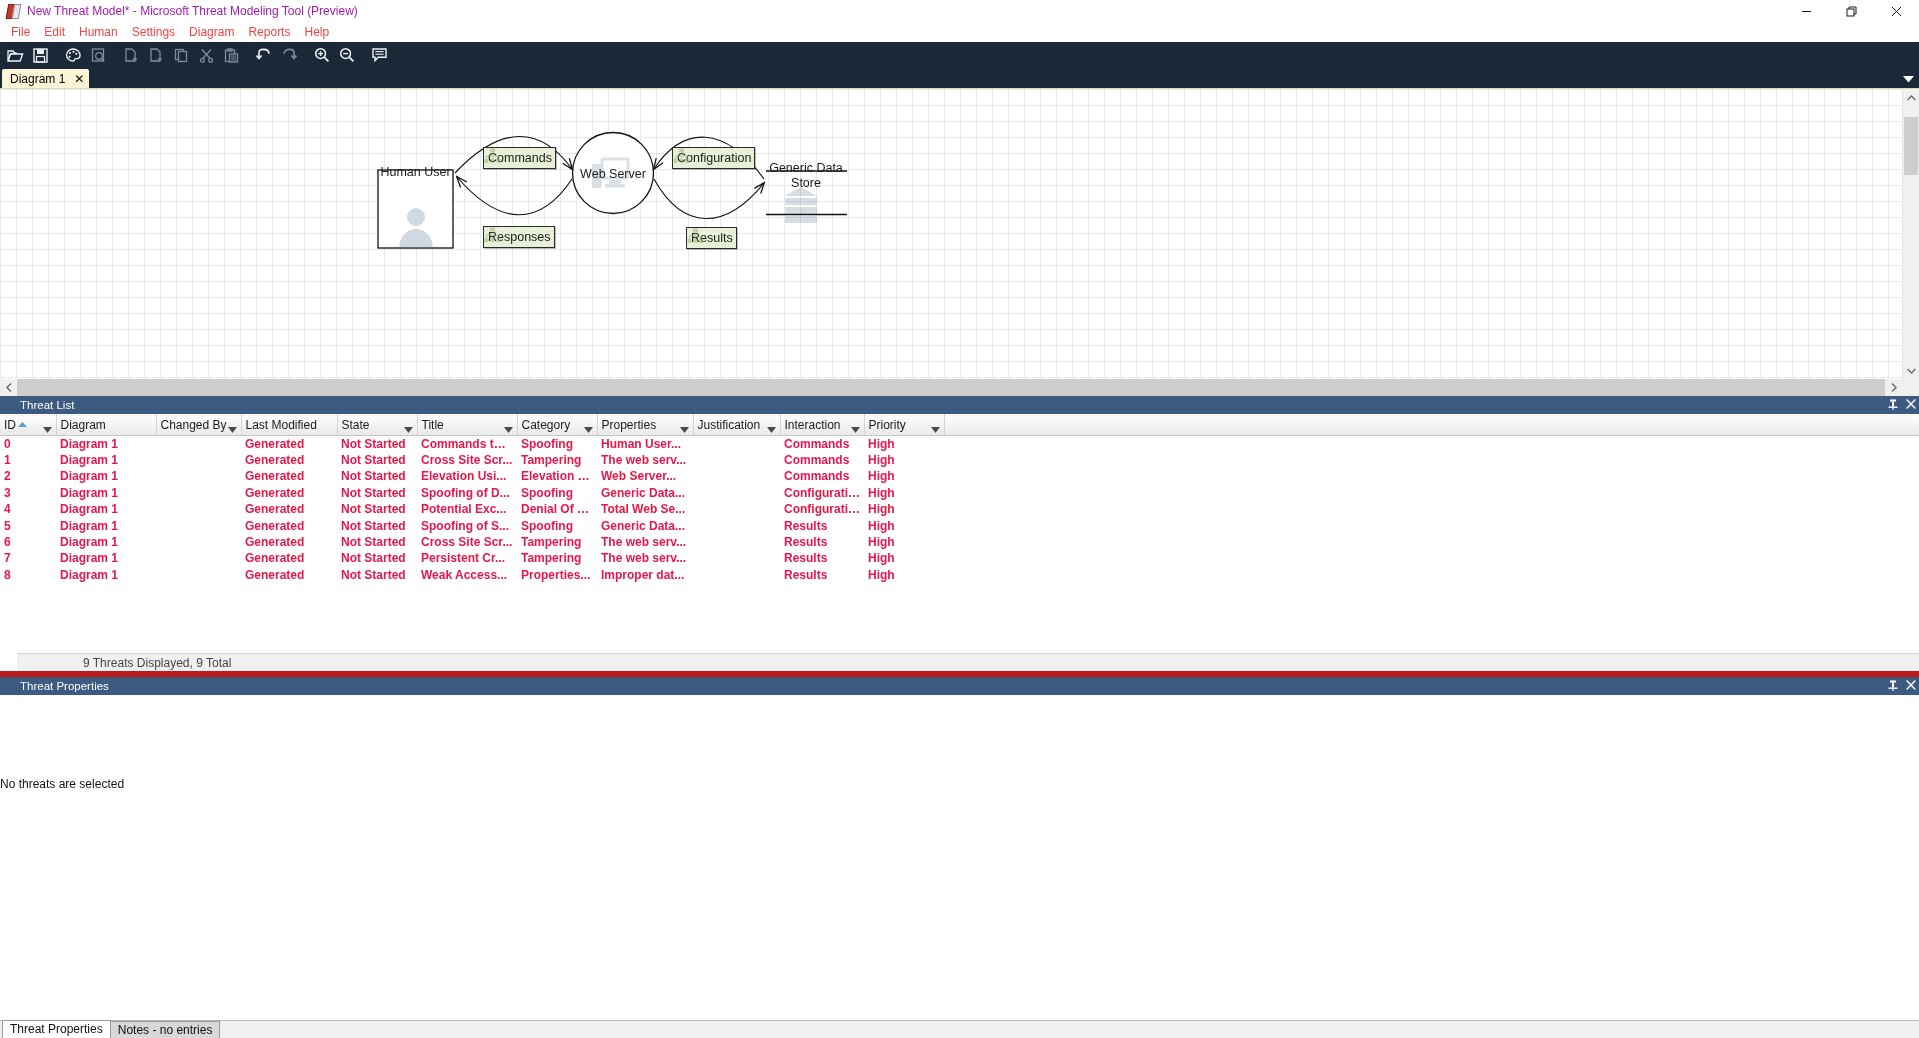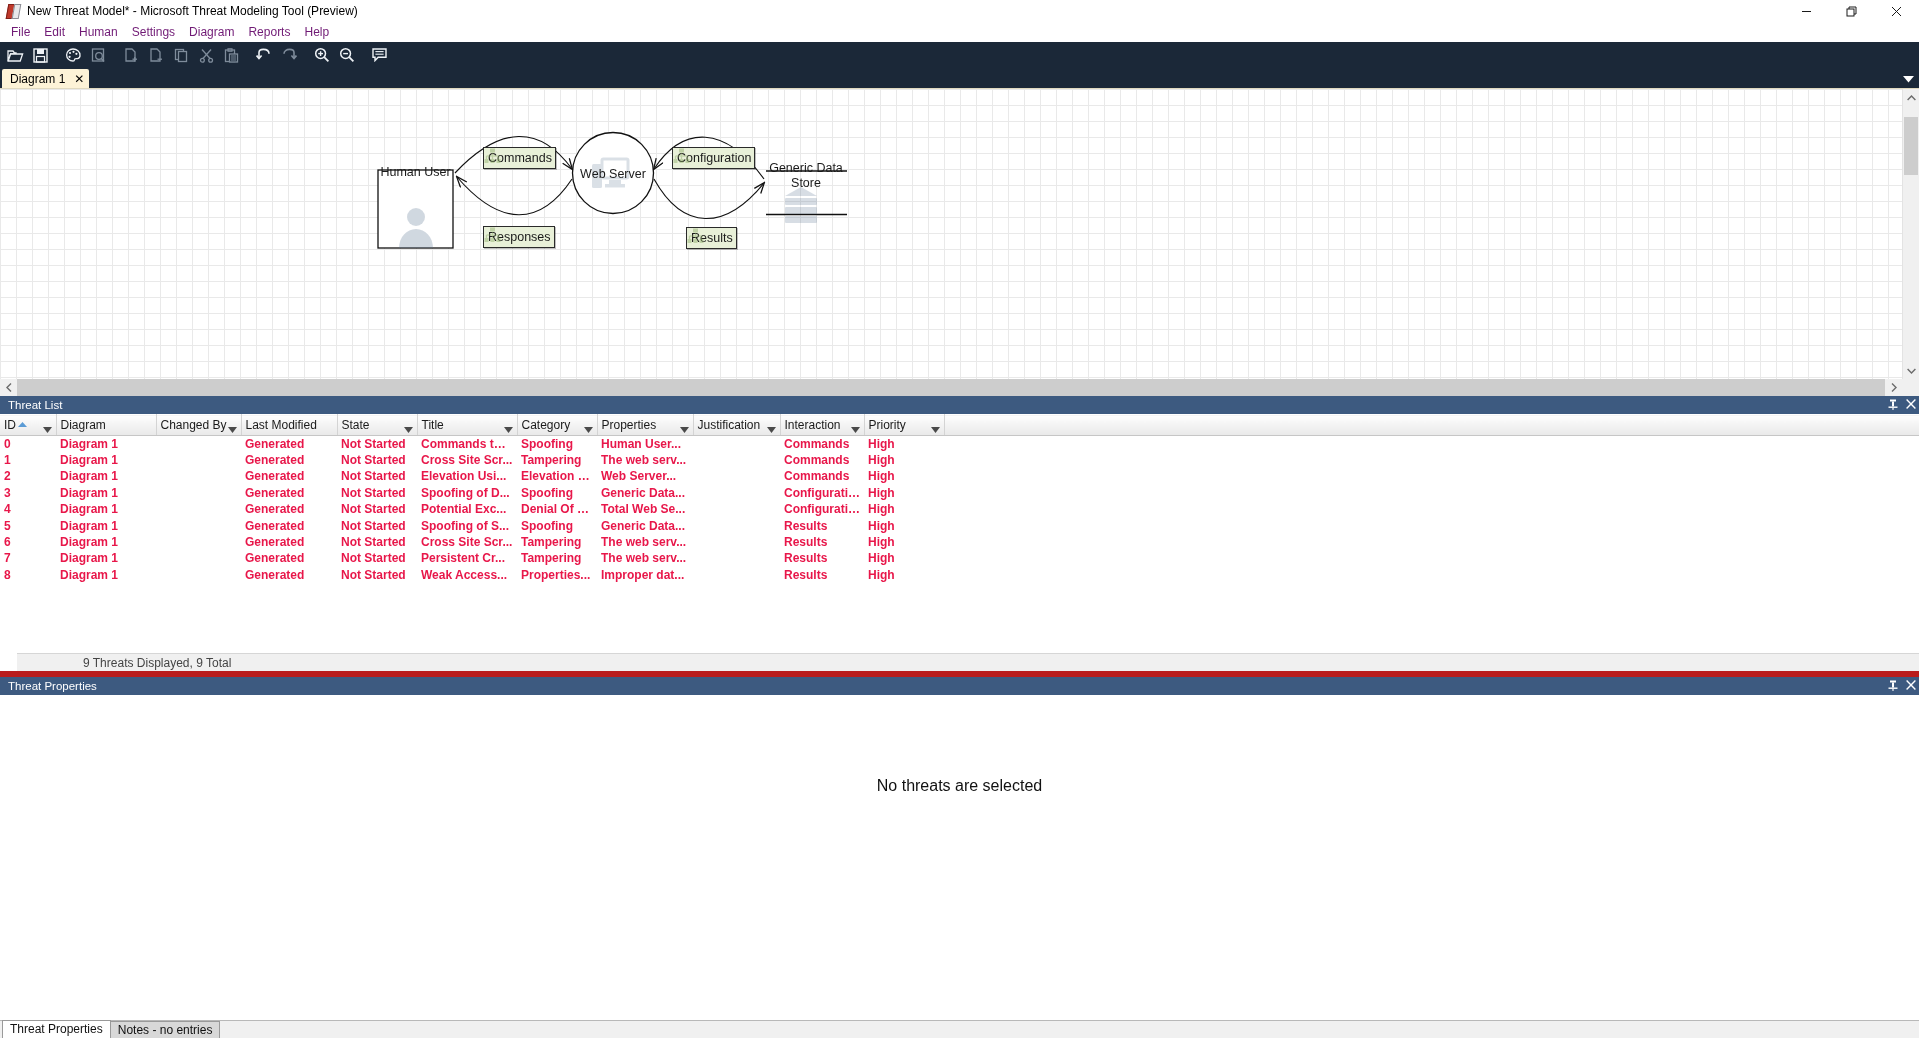--- a/index.html
+++ b/index.html
@@ -32,21 +32,21 @@
     border: 1px solid #7d2019;
   }
   .app-logo .shield-b {
     position: absolute; left: 8px; top: 1px;
     width: 7px; height: 15px;
     background: #e8e8ea;
     transform: skewX(-10deg);
     border: 1px solid #8d8d95;
   }
   .title-text {
-    font-size: 12px; color: #000000;
+    font-size: 12px; color: #a21caf;
     line-height: 23px;
     white-space: nowrap;
   }
   .winbtns {
     position: absolute; right: 0; top: 0;
     height: 23px; display: flex;
   }
   .winbtn {
     width: 45px; height: 23px;
     display: flex; align-items: center; justify-content: center;
@@ -55,21 +55,21 @@
 
   
   .menubar {
     height: 19px;
     background: #ffffff;
     display: flex;
     align-items: center;
     padding-left: 4px;
   }
   .menuitem {
-    font-size: 12px; color: #701a75;
+    font-size: 12px; color: #ef4444;
     padding: 1px 7px;
     line-height: 17px;
     white-space: nowrap;
   }
 
   
   .toolbar {
     height: 26px;
     background: #1b2838;
     display: flex;
@@ -174,21 +174,21 @@
   .corner-box {
     position: absolute; right: 0; bottom: 0; width: 17px; height: 17px;
     background: #f0f0f0;
   }
 
   
   .panelhdr {
     height: 18px;
     background: #3d5a80;
     display: flex; align-items: center;
-    padding-left: 8px;
+    padding-left: 20px;
     position: relative;
   }
   .panelhdr-title { font-size: 11.5px; color: #ffffff; }
   .panelhdr-btns {
     position: absolute; right: 3px; top: 0; height: 18px;
     display: flex; align-items: center; gap: 8px;
   }
   .panelhdr-btns span { color: #fff; font-size: 11px; line-height: 1; }
 
   
@@ -247,22 +247,22 @@
   
   .propwrap {
     height: 344px;
     background: #ffffff;
     position: relative;
   }
   .prop-empty {
     position: absolute;
     left: 0; right: 0;
     top: 82px;
-    text-align: center;
-    font-size: 16px;
+    text-align: left;
+    font-size: 12px;
     color: #111;
   }
   .bottomtabs {
     position: absolute; left: 0; right: 0; bottom: 0;
     height: 19px;
     background: #f0f0f0;
     border-top: 1px solid #b8b8b8;
     display: flex; align-items: flex-end;
     padding-left: 2px;
   }

